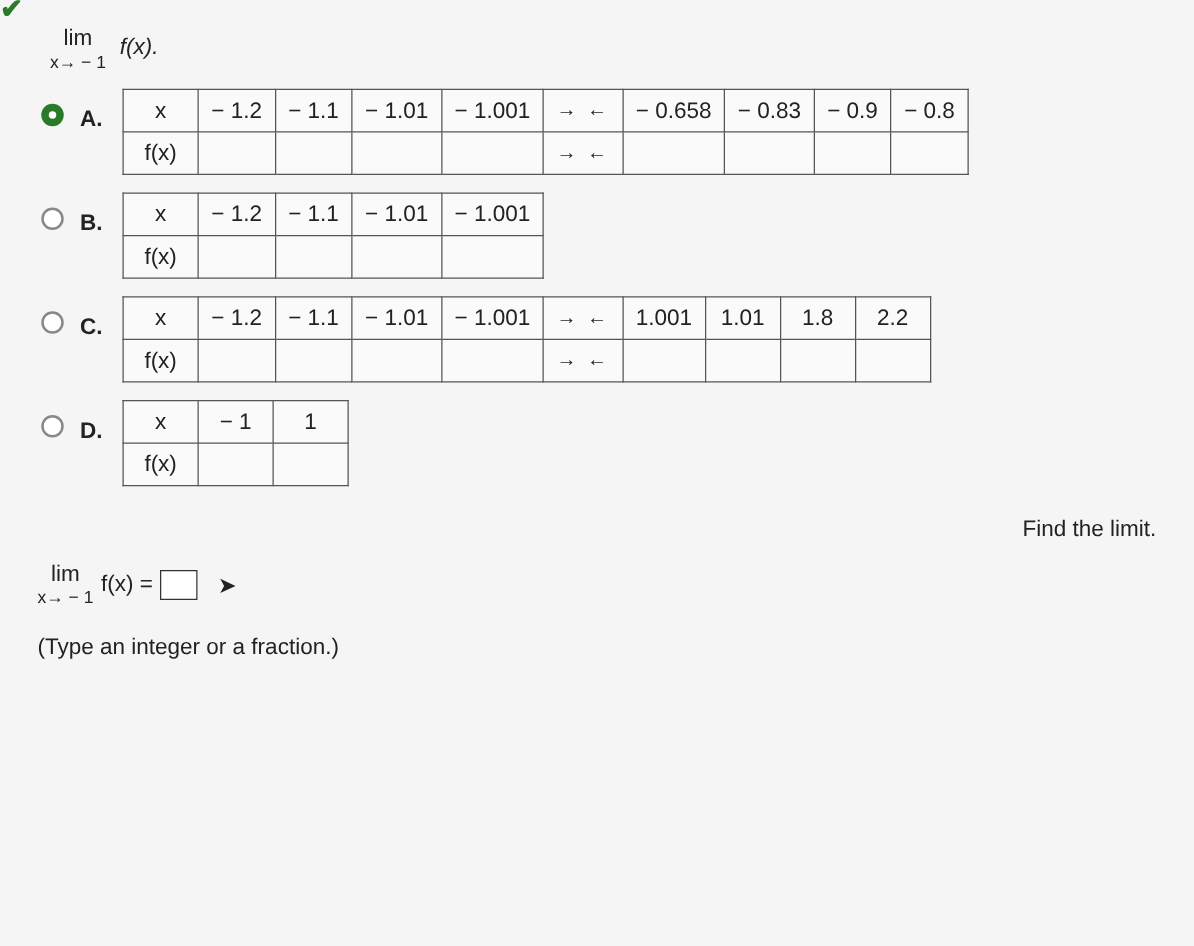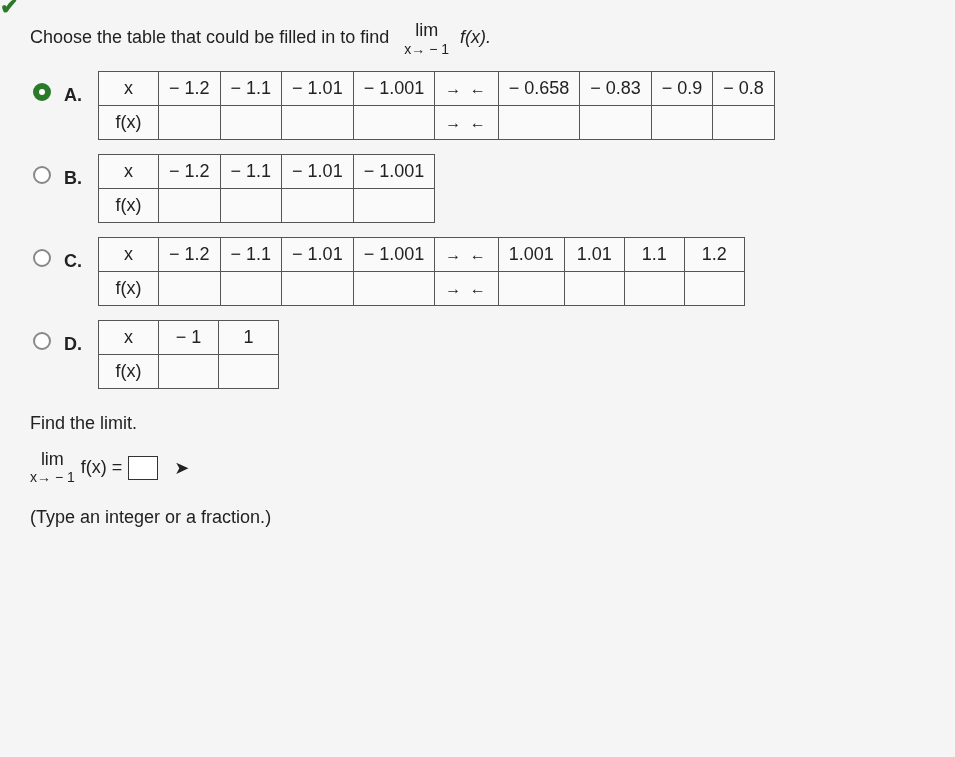--- a/index.html
+++ b/index.html
@@ -79,20 +79,21 @@
     td {
       border: 1px solid #555;
       padding: 6px 10px;
       text-align: center;
       min-width: 60px;
       height: 34px;
       background: #fafafa;
     }
     .find-limit {
       margin-top: 24px;
+      text-align: right;
     }
     .limit-expr {
       margin-top: 16px;
       display: flex;
       align-items: center;
       gap: 6px;
     }
     .limit-stack {
       display: inline-flex;
       flex-direction: column;
@@ -114,21 +115,20 @@
     .cursor-icon {
       font-size: 18px;
       margin-left: 10px;
     }
     .arrows { font-size: 16px; letter-spacing: 2px; }
   </style>
 </head>
 <body>
 
 <div class="question-text">
-  <span>Choose the table that could be filled in to find</span>
   <span class="limit-notation">
     <span class="limit-top">lim</span>
     <span class="limit-bottom">x→ − 1</span>
   </span>
   <span class="fx-inline">f(x).</span>
 </div>
 
 <div class="option-row">
   <div class="radio-wrap">
     <div class="radio checked"></div>
@@ -199,22 +199,22 @@
     <tbody>
         <tr>
       <td>x</td>
       <td>− 1.2</td>
       <td>− 1.1</td>
       <td>− 1.01</td>
       <td>− 1.001</td>
       <td class="arrows">→  ←</td>
       <td>1.001</td>
       <td>1.01</td>
-      <td>1.1</td>
-      <td>1.2</td>
+      <td>1.8</td>
+      <td>2.2</td>
     </tr>
     <tr>
       <td>f(x)</td>
       <td></td>
       <td></td>
       <td></td>
       <td></td>
       <td class="arrows">→  ←</td>
       <td></td>
       <td></td>

